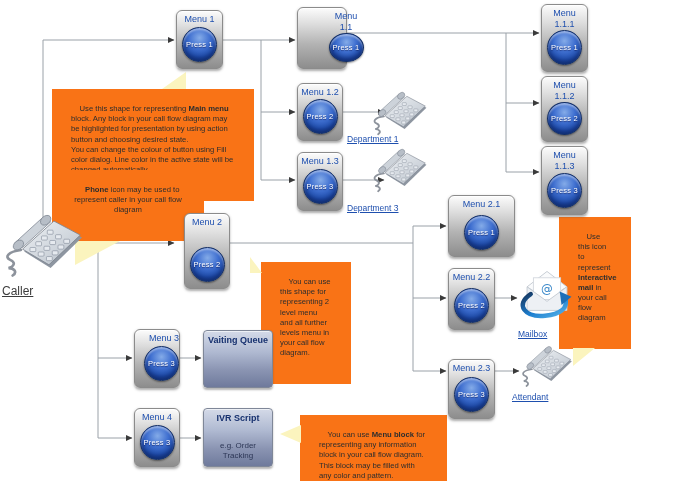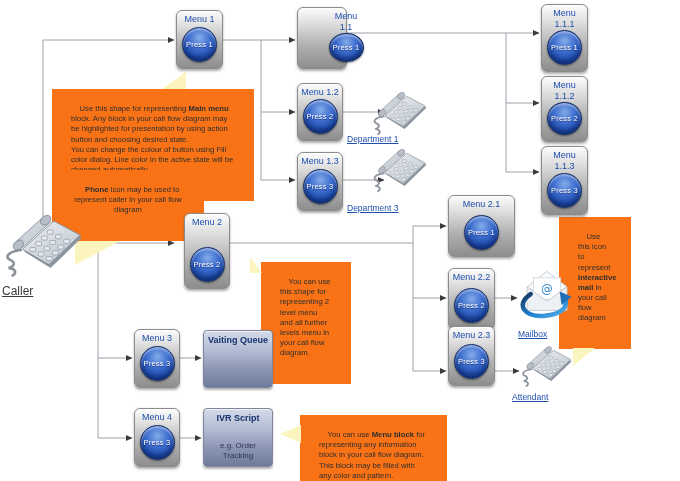--- a/index.html
+++ b/index.html
@@ -211,25 +211,25 @@
     <div class="menu-btn">Press 2</div>
   </div>
   <div class="menu" style="left:448px; top:195px; width:67px; height:62px;">
     <div class="menu-title">Menu 2.1</div>
     <div class="menu-btn">Press 1</div>
   </div>
   <div class="menu" style="left:448px; top:268px; width:47px; height:62px;">
     <div class="menu-title">Menu 2.2</div>
     <div class="menu-btn">Press 2</div>
   </div>
-  <div class="menu" style="left:448px; top:326px; width:47px; height:60px;justify-content:flex-end;">
+  <div class="menu" style="left:448px; top:359px; width:47px; height:60px;justify-content:flex-end;">
     <div class="menu-title">Menu 2.3</div>
     <div class="menu-btn">Press 3</div>
   </div>
-  <div class="menu" style="left:134px; top:329px; width:46px; height:59px;">
+  <div class="menu" style="left:134px; top:329px; width:46px; height:59px;align-items:flex-end;">
     <div class="menu-title">Menu 3</div>
     <div class="menu-btn">Press 3</div>
   </div>
   <div class="menu" style="left:134px; top:408px; width:46px; height:59px;">
     <div class="menu-title">Menu 4</div>
     <div class="menu-btn">Press 3</div>
   </div>
 
   <div class="panel" style="left:203px; top:408px; width:70px; height:59px;">
     <div class="panel-title">IVR Script</div>

